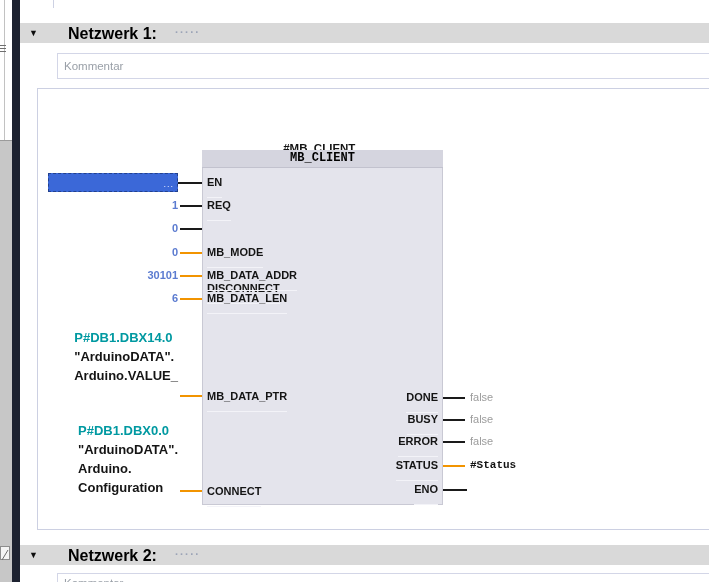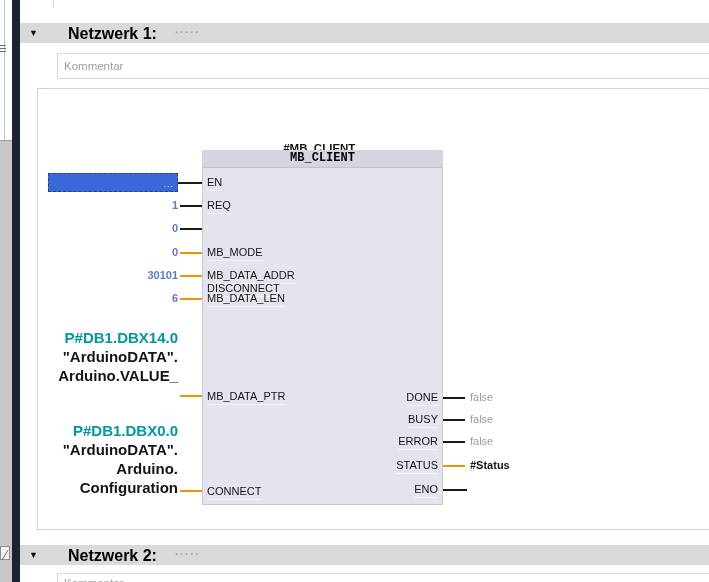--- a/index.html
+++ b/index.html
@@ -28,33 +28,33 @@
   
   .comment-box { position:absolute; left:57px; width:655px; background:#fff; border:1px solid #d3d6e7; font-size:11.5px; color:#9aa0a8; }
   .comment-box.one { top:53px; height:26px; line-height:24px; padding-left:6px; }
   .comment-box.two { top:573px; height:14px; line-height:18px; padding-left:6px; overflow:hidden; }
   
   .canvas-box { position:absolute; left:37px; top:88px; width:678px; height:442px; border:1px solid #ccd0e2; background:#fff; }
   
   .fb-title { position:absolute; left:202px; top:109px; width:241px; text-align:center; font-size:11.5px; font-weight:bold; color:#141414; line-height:15px;margin-top:32px; }
   .fb-block { position:absolute; left:202px; top:150px; width:241px; height:355px; background:var(--block-body); border:1px solid #c9c9d4; }
   .fb-block-header { position:absolute; left:202px; top:150px; width:241px; height:18px; background:var(--block-header); border-bottom:1px solid #c2c2ce; text-align:center; font-size:12px; font-weight:bold; color:#000; line-height:17px;font-family:Liberation Mono, monospace; }
-  .plabel { position:absolute; font-size:11px; font-weight:normal; color:#141414; line-height:13px; border-bottom:1px solid #f3f3f8; padding-bottom:1px; white-space:nowrap; }
+  .plabel { position:absolute; font-size:11px; font-weight:bold; color:#141414; line-height:13px; border-bottom:1px solid #f3f3f8; padding-bottom:8px; white-space:nowrap; }
   .in-label { left:207px; }
   .out-label { right:271px; }
   .wire { position:absolute; height:2px; background:var(--wire-black); }
   .wire.orange { background:var(--wire-orange); }
   .in-wire { left:180px; width:22px; }
   .out-wire { left:443px; width:22px; }
   .pin-val { position:absolute; right:531px; font-size:11px; font-weight:bold; color:var(--value-blue); line-height:13px; white-space:nowrap; }
-  .operand { position:absolute; right:531px; text-align:right; font-size:15px; font-weight:bold; color:#141414; line-height:19px; white-space:nowrap; }
+  .operand { position:absolute; right:531px; font-size:13px; font-weight:bold; color:#141414; line-height:19px; white-space:nowrap; }
   .operand .ptr { color:var(--pointer-teal); }
   .out-val { position:absolute; left:470px; font-size:11px; line-height:13px; white-space:nowrap; }
   .out-val.gray { color:var(--false-gray); font-weight:normal; }
-  .out-val.tag { color:#141414; font-weight:bold; }
+  .out-val.tag { color:#141414; font-weight:bold;font-family:Liberation Mono, monospace; }
   .sel-box { position:absolute; left:48px; top:173px; width:130px; height:19px; background:var(--selection-blue); border:1px dashed #22418f; }
   .sel-box .ellipsis { position:absolute; right:3px; bottom:2px; font-size:9px; letter-spacing:1px; color:#e4eaff; line-height:9px; }
 </style>
 </head>
 <body>
 
 <div class="screen">
 
   <div class="scroll-strip">
     <div class="strip-divider"></div>

